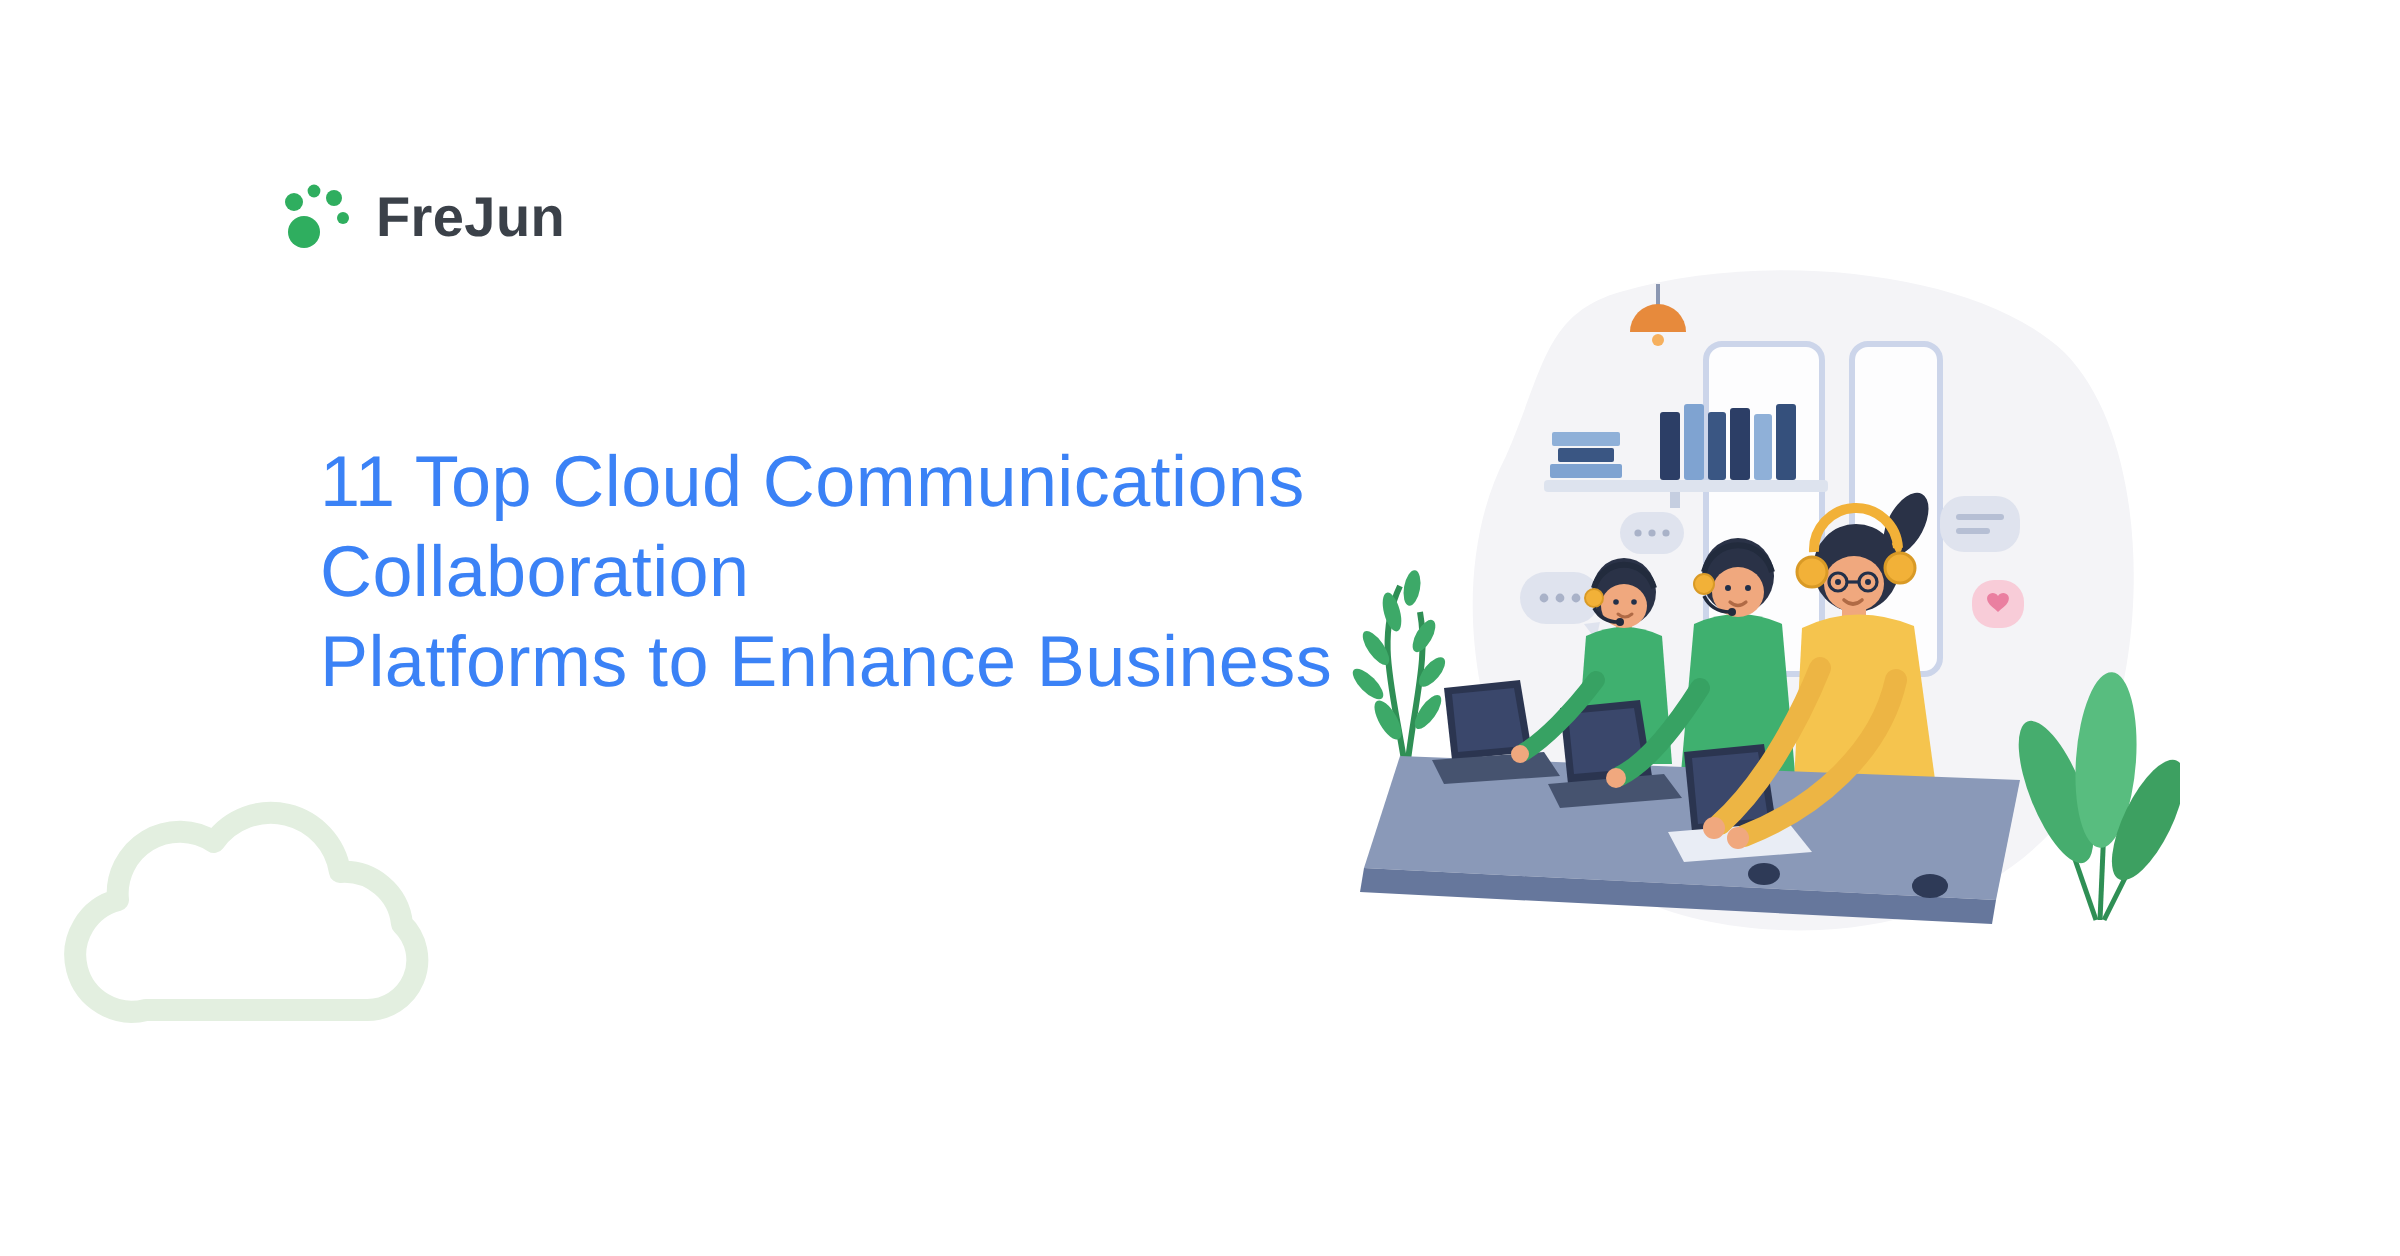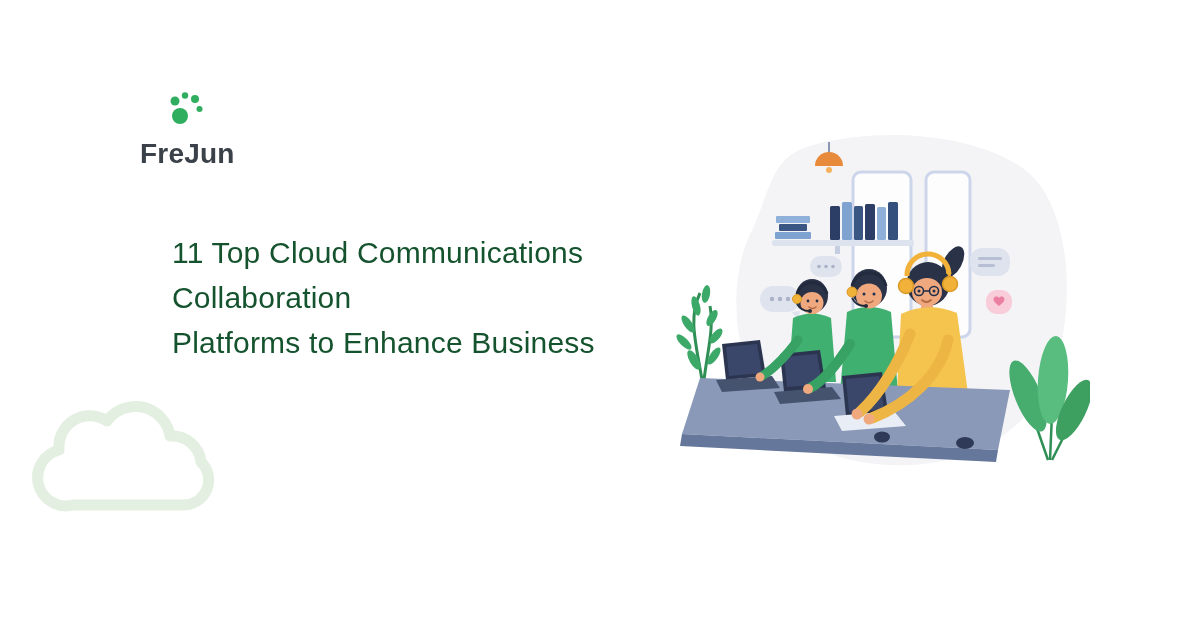--- a/index.html
+++ b/index.html
@@ -5,28 +5,28 @@
   html,body{margin:0;padding:0;background:#ffffff;}
   .canvas{
     position:relative;
     width:1200px;height:628px;
     background:#ffffff;
     overflow:hidden;
     font-family:"Liberation Sans", sans-serif;
   }
   .logo{
     position:absolute;left:140px;top:90px;
-    display:flex;align-items:center;gap:10px;flex-direction:column;
+    display:flex;align-items:center;gap:10px;
   }
   .logo-text{
     font-size:28px;font-weight:700;color:#3b4149;letter-spacing:.2px;
   }
   .headline{
     position:absolute;left:160px;top:218px;
-    margin:12px;font-size:30px;font-weight:400;color:#14532d;
+    margin:0;font-size:36px;font-weight:400;color:#3b82f6;
     line-height:45px;letter-spacing:.2px;
   }
   .headline .line{display:block;}
   .cloud-decor{position:absolute;left:25px;top:393px;}
   .illustration{position:absolute;left:660px;top:128px;}
 </style>
 </head>
 <body>
 
 <div class="canvas">

